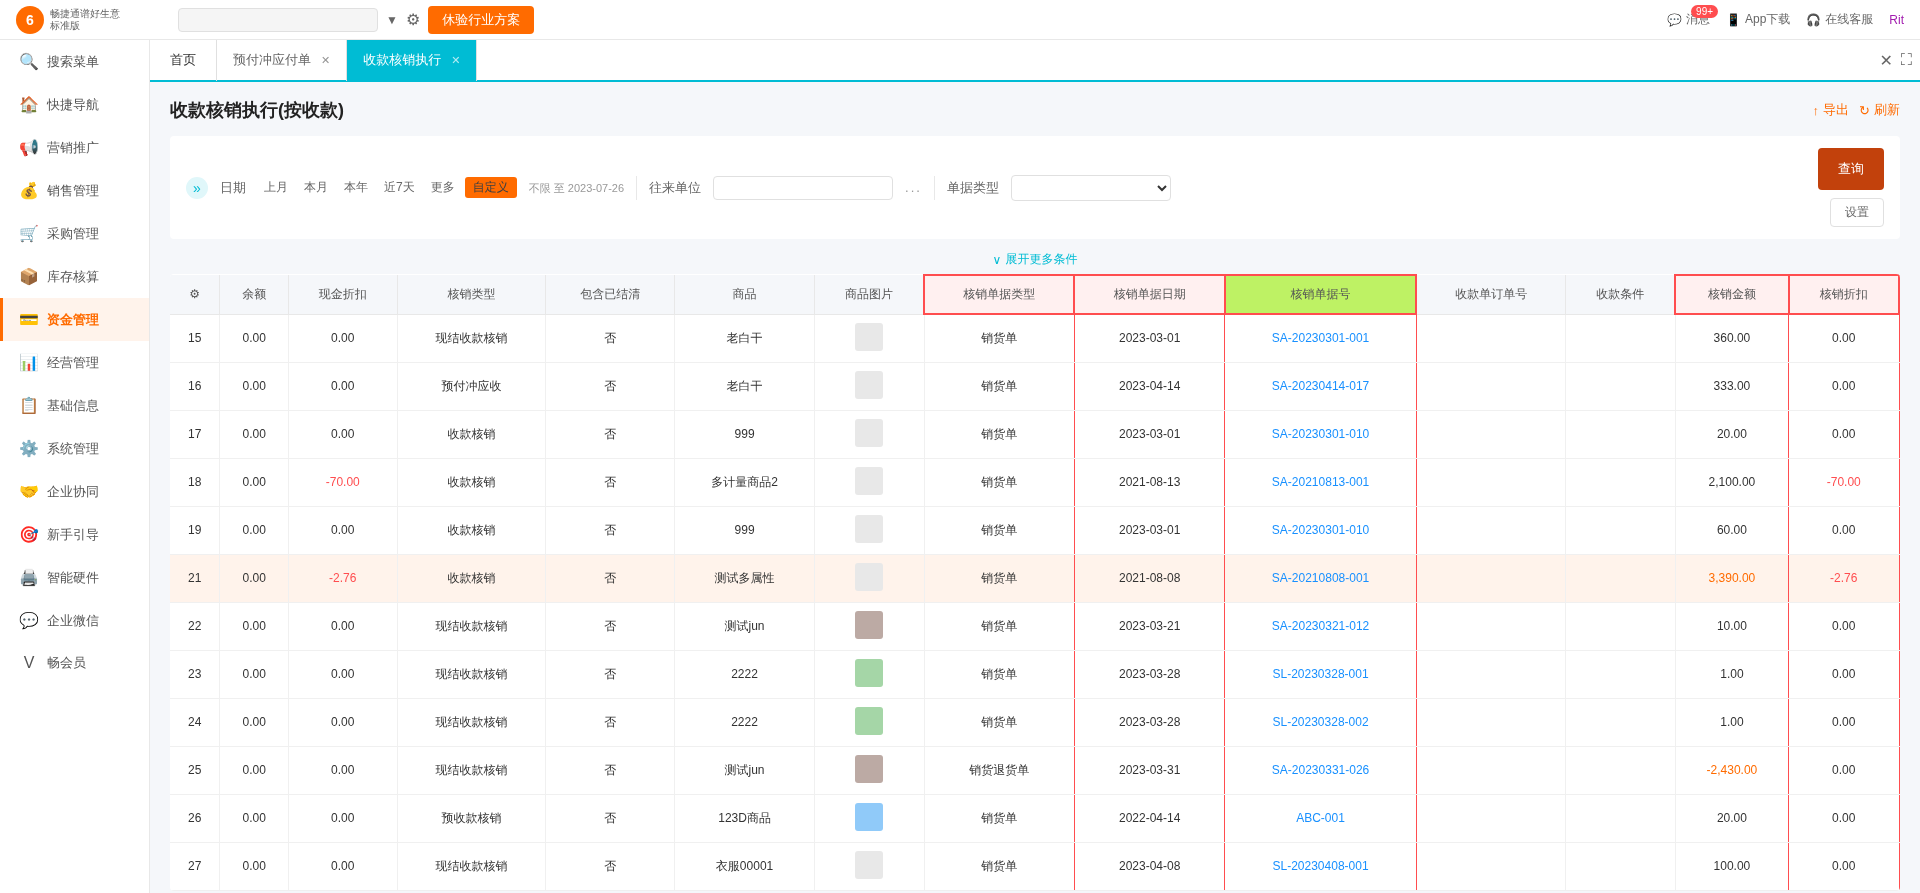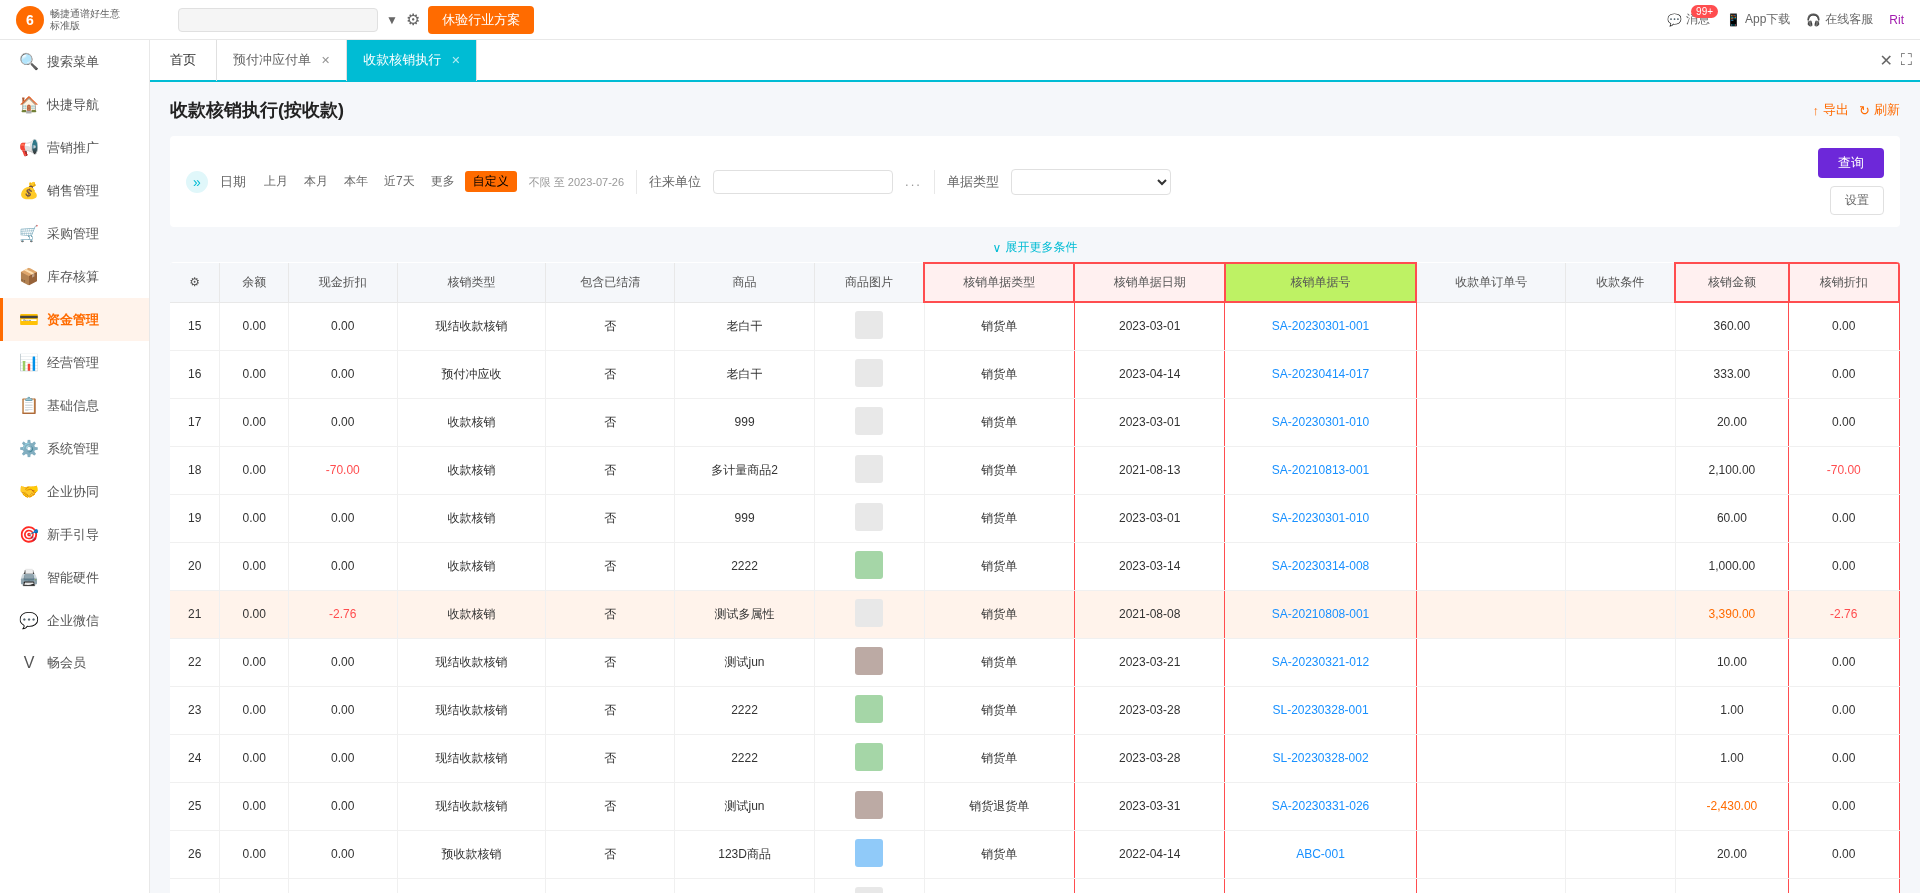--- a/index.html
+++ b/index.html
@@ -46,28 +46,28 @@
     .page-actions { display: flex; gap: 10px; }
     .action-btn { display: flex; align-items: center; gap: 4px; background: none; border: none; cursor: pointer; color: #ff6b00; font-size: 13px; }
 
     
     .filter-bar { background: #fff; border-radius: 4px; padding: 12px 16px; margin-bottom: 12px; }
     .filter-row { display: flex; align-items: center; gap: 12px; flex-wrap: wrap; }
     .expand-btn { background: #e0f7fa; border: none; color: #00bcd4; border-radius: 50%; width: 22px; height: 22px; font-size: 14px; cursor: pointer; display: flex; align-items: center; justify-content: center; }
     .filter-label { color: #666; font-size: 13px; white-space: nowrap; }
     .date-btns { display: flex; gap: 4px; }
     .date-btn { border: none; background: none; color: #666; font-size: 12px; cursor: pointer; padding: 2px 6px; border-radius: 2px; }
-    .date-btn.custom { background: #ff6b00; color: #000000; border-radius: 3px; padding: 2px 8px; }
+    .date-btn.custom { background: #ff6b00; color: #404040; border-radius: 3px; padding: 2px 8px; }
     .date-range { color: #999; font-size: 11px; margin-top: 2px; }
     .filter-divider { width: 1px; height: 24px; background: #e8e8e8; }
     .filter-field { border: 1px solid #e0e0e0; border-radius: 4px; padding: 4px 10px; font-size: 12px; color: #333; min-width: 180px; background: #fff; }
     .filter-dots { color: #999; letter-spacing: 2px; }
     .filter-select { border: 1px solid #e0e0e0; border-radius: 4px; padding: 4px 10px; font-size: 12px; color: #333; min-width: 160px; background: #fff; }
     .filter-spacer { flex: 1; }
-    .search-btn { background: #6d28d9; color: white; border: none; border-radius: 4px; padding: 6px 20px; font-size: 13px; cursor: pointer; }
+    .search-btn { background: #c2410c; color: white; border: none; border-radius: 4px; padding: 12px 20px; font-size: 13px; cursor: pointer; }
     .settings-btn { background: none; border: 1px solid #e0e0e0; border-radius: 4px; padding: 5px 14px; font-size: 12px; color: #666; cursor: pointer; margin-top: 4px; }
     .expand-more { display: flex; align-items: center; justify-content: center; gap: 4px; color: #00bcd4; font-size: 12px; cursor: pointer; margin: 6px 0; }
 
     
     .table-wrapper { background: #fff; border-radius: 4px; overflow: auto; }
     table { width: 100%; border-collapse: collapse; font-size: 12px; }
     thead tr { background: #f5f7fa; }
     th { padding: 10px 8px; text-align: center; color: #555; font-weight: 500; border-bottom: 1px solid #e8e8e8; border-right: 1px solid #e8e8e8; white-space: nowrap; }
     td { padding: 8px 8px; text-align: center; border-bottom: 1px solid #f0f0f0; border-right: 1px solid #f0f0f0; white-space: nowrap; }
     tr.highlighted td { background: #fff3eb; }
@@ -337,36 +337,20 @@
                 <td>999</td>
                 <td><span class="img-placeholder"></span></td>
                 <td style="border-left: 1px solid rgb(255, 77, 79); border-right: 1px solid rgb(255, 77, 79);">销货单</td>
                 <td style="border-left: 1px solid rgb(255, 77, 79); border-right: 1px solid rgb(255, 77, 79);">2023-03-01</td>
                 <td class="link-text" style="border-left: 1px solid rgb(255, 77, 79); border-right: 1px solid rgb(255, 77, 79);">SA-20230301-010</td>
                 <td></td>
                 <td></td>
                 <td style="border-left: 1px solid rgb(255, 77, 79); border-right: 1px solid rgb(255, 77, 79);">60.00</td>
                 <td style="border-left: 1px solid rgb(255, 77, 79); border-right: 1px solid rgb(255, 77, 79);">0.00</td>
               </tr>
-              <tr>
-                <td>20</td>
-                <td>0.00</td>
-                <td>0.00</td>
-                <td>收款核销</td>
-                <td>否</td>
-                <td>2222</td>
-                <td><span class="img-placeholder has-img" style="background: rgb(165, 214, 167);"></span></td>
-                <td style="border-left: 1px solid rgb(255, 77, 79); border-right: 1px solid rgb(255, 77, 79);">销货单</td>
-                <td style="border-left: 1px solid rgb(255, 77, 79); border-right: 1px solid rgb(255, 77, 79);">2023-03-14</td>
-                <td class="link-text" style="border-left: 1px solid rgb(255, 77, 79); border-right: 1px solid rgb(255, 77, 79);">SA-20230314-008</td>
-                <td></td>
-                <td></td>
-                <td style="border-left: 1px solid rgb(255, 77, 79); border-right: 1px solid rgb(255, 77, 79);">1,000.00</td>
-                <td style="border-left: 1px solid rgb(255, 77, 79); border-right: 1px solid rgb(255, 77, 79);">0.00</td>
-              </tr>
               <tr class="highlighted">
                 <td>21</td>
                 <td>0.00</td>
                 <td class="red-text">-2.76</td>
                 <td>收款核销</td>
                 <td>否</td>
                 <td>测试多属性</td>
                 <td><span class="img-placeholder"></span></td>
                 <td style="border-left: 1px solid rgb(255, 77, 79); border-right: 1px solid rgb(255, 77, 79);">销货单</td>
                 <td style="border-left: 1px solid rgb(255, 77, 79); border-right: 1px solid rgb(255, 77, 79);">2021-08-08</td>

